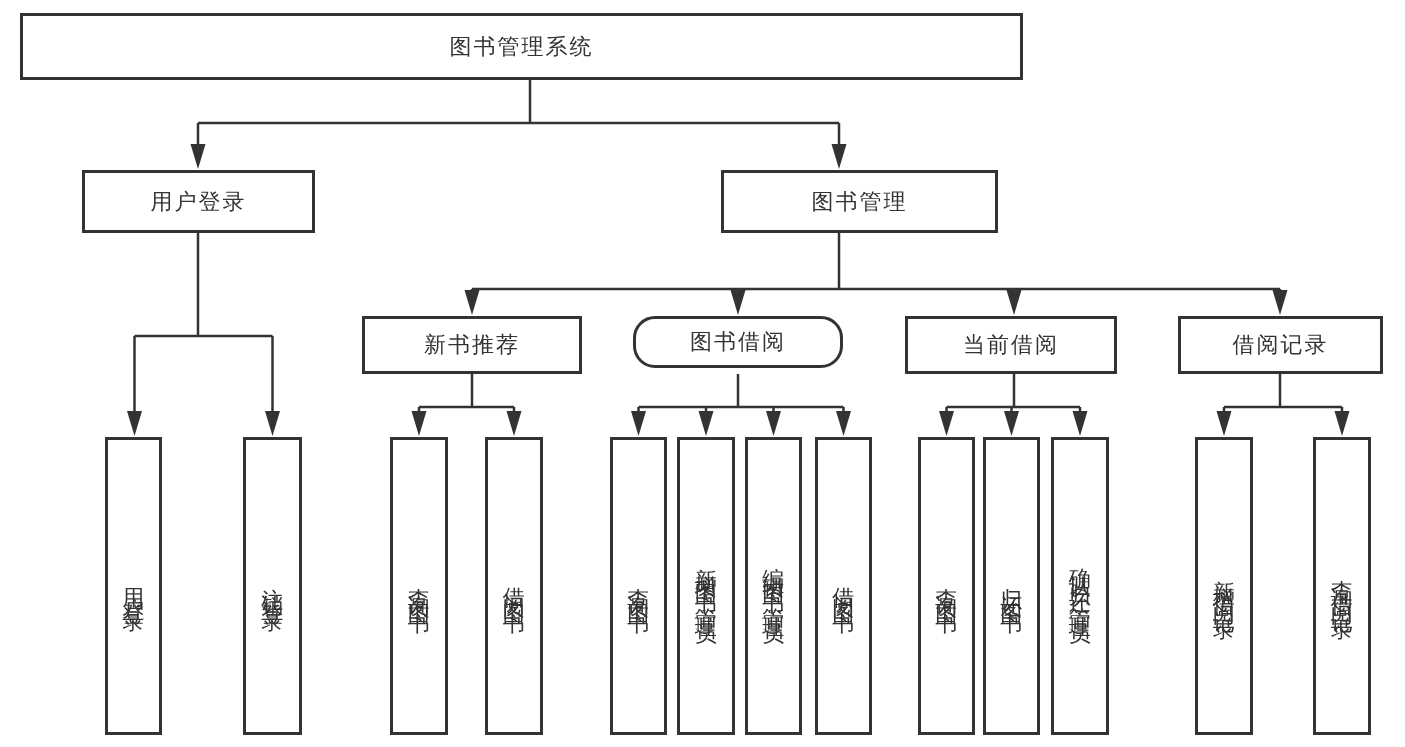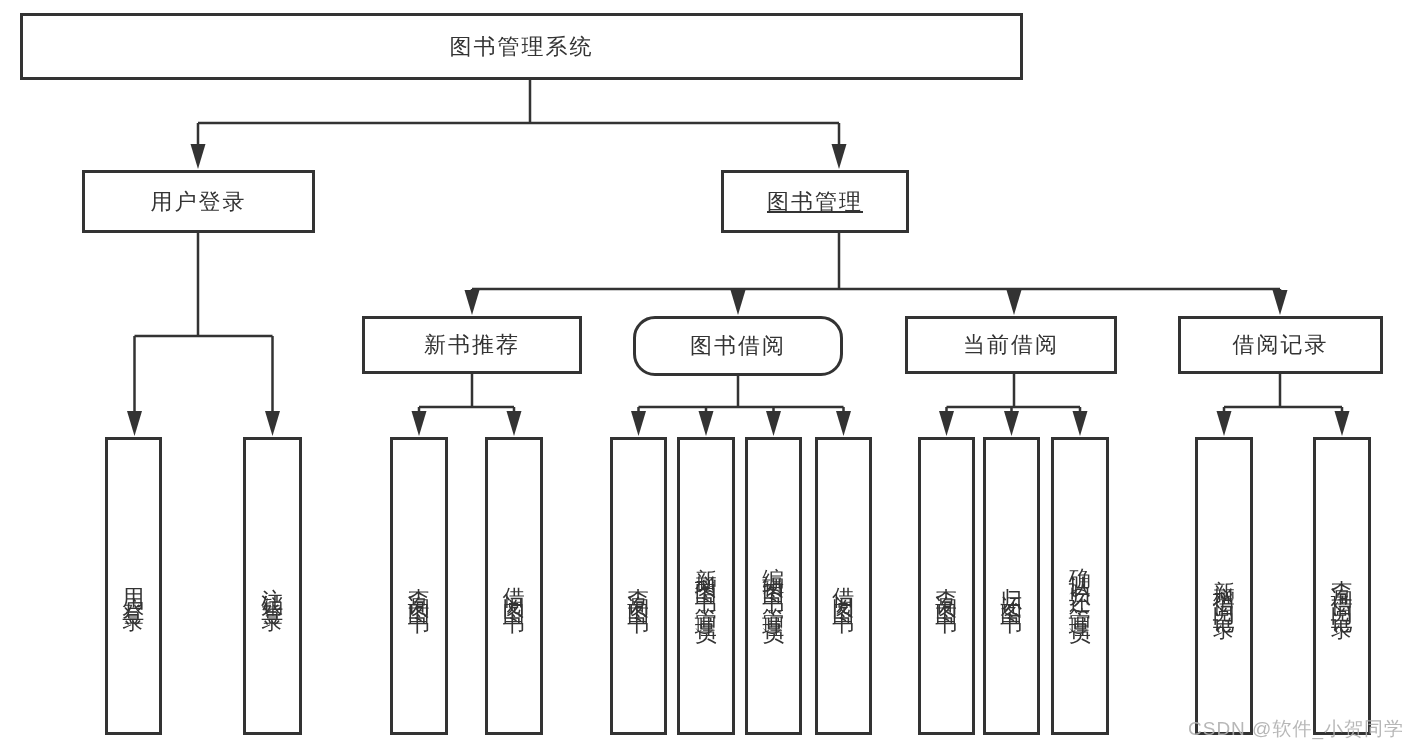--- a/index.html
+++ b/index.html
@@ -110,28 +110,28 @@
     </g>
   </svg>
 
   <div class="node" style="left:20px;top:13px;width:1003px;height:67px;">
     <span class="h-label">图书管理系统</span>
   </div>
 
   <div class="node" style="left:82px;top:170px;width:233px;height:63px;">
     <span class="h-label">用户登录</span>
   </div>
-  <div class="node" style="left:721px;top:170px;width:188px;height:63px;text-decoration:underline;">
+  <div class="node" style="left:721px;top:170px;width:277px;height:63px;">
     <span class="h-label">图书管理</span>
   </div>
 
   <div class="node" style="left:362px;top:316px;width:220px;height:58px;">
     <span class="h-label">新书推荐</span>
   </div>
-  <div class="node" style="left:633px;top:316px;width:210px;height:60px;border-radius:22px;">
+  <div class="node" style="left:633px;top:316px;width:210px;height:52px;border-radius:22px;">
     <span class="h-label">图书借阅</span>
   </div>
   <div class="node" style="left:905px;top:316px;width:212px;height:58px;">
     <span class="h-label">当前借阅</span>
   </div>
   <div class="node" style="left:1178px;top:316px;width:205px;height:58px;">
     <span class="h-label">借阅记录</span>
   </div>
 
   <div class="node leaf" style="left:105px;top:437px;width:57px;height:298px;">
@@ -171,15 +171,14 @@
     <span class="v-label">确认归还（管理员）</span>
   </div>
 
   <div class="node leaf" style="left:1195px;top:437px;width:58px;height:298px;">
     <span class="v-label">新增借阅记录</span>
   </div>
   <div class="node leaf" style="left:1313px;top:437px;width:58px;height:298px;">
     <span class="v-label">查询借阅记录</span>
   </div>
 
-  <div class="watermark" style="left:1188px;top:716px;">CSDN @软件_小贺同学</div>
 
 </div>
 
 </body></html>

